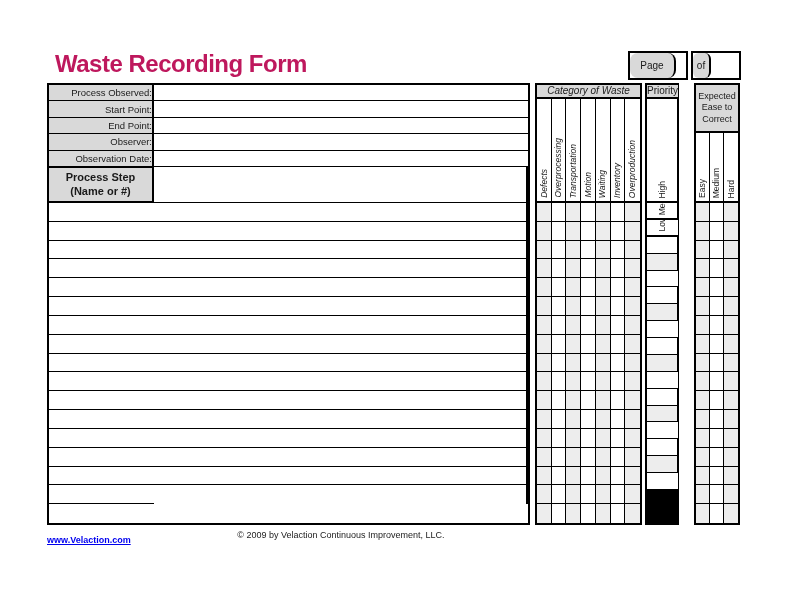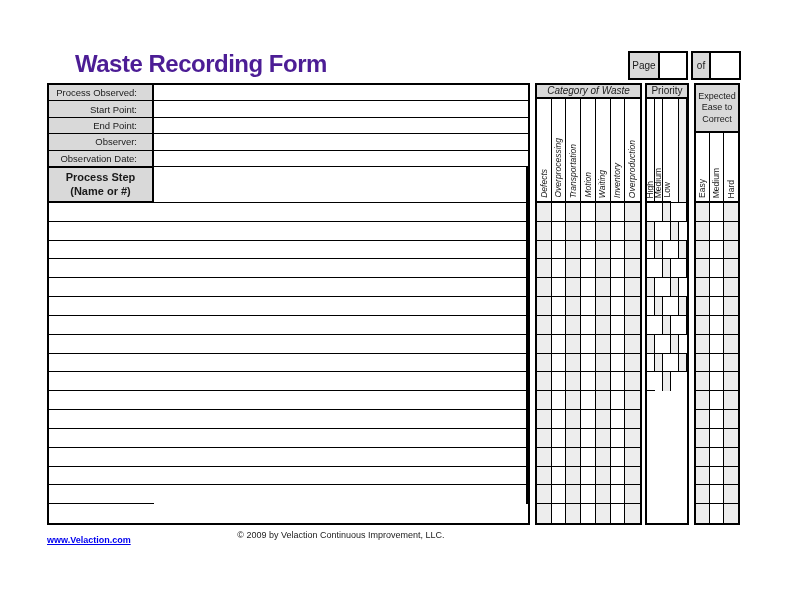--- a/index.html
+++ b/index.html
@@ -9,51 +9,51 @@
     color:#1a1a1a;
     width:792px; height:612px;
     position:relative;
     overflow:hidden;
   }
   .page { position:absolute; left:0; top:0; width:792px; height:612px; background:#fff; }
 
   
   .title {
     position:absolute; left:55px; top:50px;
-    font-size:24px; font-weight:bold; letter-spacing:-0.5px; color:#4c1d95;margin-left:20px;
+    font-size:24px; font-weight:bold; letter-spacing:-0.5px; color:#be185d;
   }
 
   
   .pagebox {
     position:absolute; top:51px; height:29px;
     border:2px solid #000; display:flex;
   }
   .pagebox .lbl {
     background:#d9d9d9; border-right:2px solid #000;
     display:flex; align-items:center; justify-content:center;
     font-size:10px; padding:0 4px;
   }
   .pagebox .val { background:#fff; flex:1; }
   .pb-page { left:628px; width:60px; }
-  .pb-page .lbl { width:30px; }
+  .pb-page .lbl { width:46px;border-radius:8px; }
   .pb-of { left:691px; width:50px; }
-  .pb-of .lbl { width:18px; }
+  .pb-of .lbl { width:18px;border-radius:6px; }
 
   
   .left-box {
     position:absolute; left:47px; top:83px; width:483px; height:442px;
     border:2px solid #000; background:#fff;
     display:grid;
     grid-template-columns:105px 1fr;
     grid-template-rows:repeat(5,16.4px) 36px repeat(17,1fr);
   }
   .info-label {
     background:#d9d9d9; border-right:2px solid #000; border-bottom:1.5px solid #000;
     display:flex; align-items:center; justify-content:flex-end;
-    font-size:9.5px; padding-right:15px; white-space:nowrap;
+    font-size:9.5px; padding-right:0; white-space:nowrap;
   }
   .info-input { background:#fff; border-bottom:1.5px solid #000; }
   .ps-header {
     background:#d9d9d9; border-right:2px solid #000; border-top:1px solid #000;
     border-bottom:2px solid #000;
     display:flex; flex-direction:column; align-items:center; justify-content:center;
     font-size:11px; font-weight:bold; line-height:1.3; text-align:center;
   }
   .desc-header {
     background:#d9d9d9; border-top:1px solid #000; border-bottom:2px solid #000;
@@ -64,21 +64,21 @@
   .desc-cell { background:#fff; border-bottom:1.5px solid #000; }
   .last-row { border-bottom:none !important; }
 
   
   .group {
     position:absolute; top:83px; height:442px;
     border:2px solid #000; background:#fff; display:grid;
   }
   .grp-category { left:535px; width:107px; grid-template-columns:repeat(7,1fr);
     grid-template-rows:14px 104px repeat(17,1fr);font-style:italic; }
-  .grp-priority { left:645px; width:44px; grid-template-columns:repeat(5,1fr);
+  .grp-priority { left:645px; width:34px; grid-template-columns:repeat(1,1fr);
     grid-template-rows:14px 104px repeat(17,1fr); }
   .grp-ease { left:694px; width:46px; grid-template-columns:repeat(3,1fr);
     grid-template-rows:48px 70px repeat(17,1fr); }
   .grp-header {
     grid-column:1 / -1; background:#d9d9d9; border-bottom:2px solid #000;
     display:flex; align-items:center; justify-content:center;
     font-size:10px; text-align:center; line-height:1.25; white-space:nowrap;
   }
   .grp-ease .grp-header { font-size:9px; white-space:normal; padding:0 1px; }
   .vcell {

